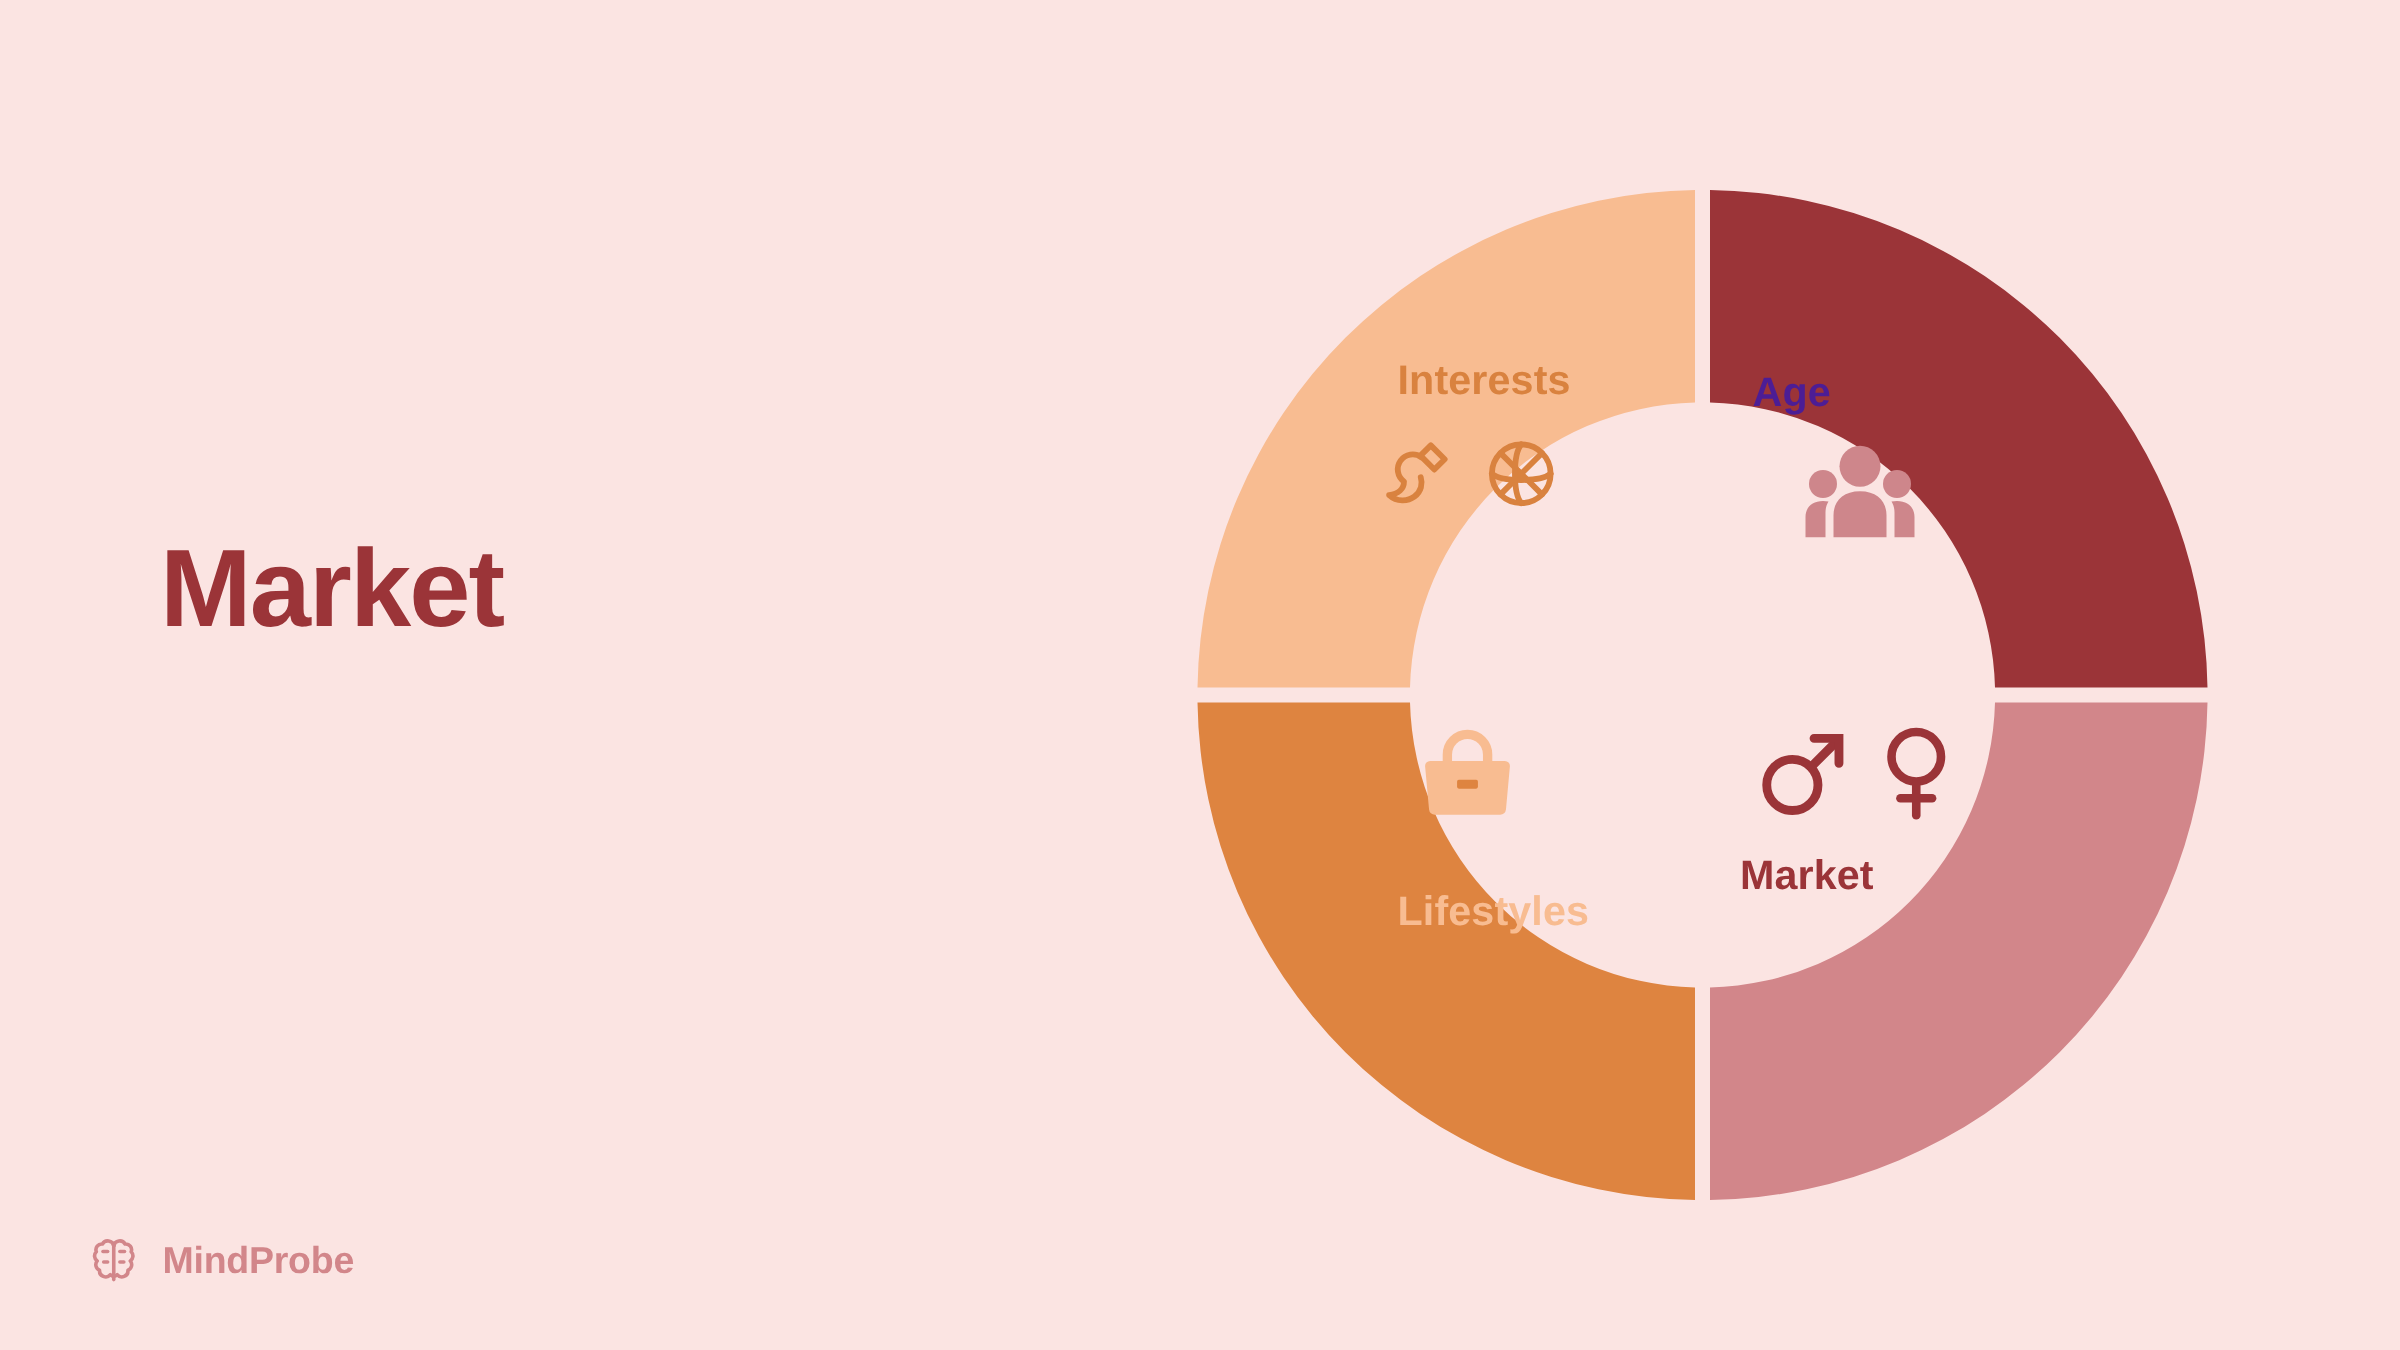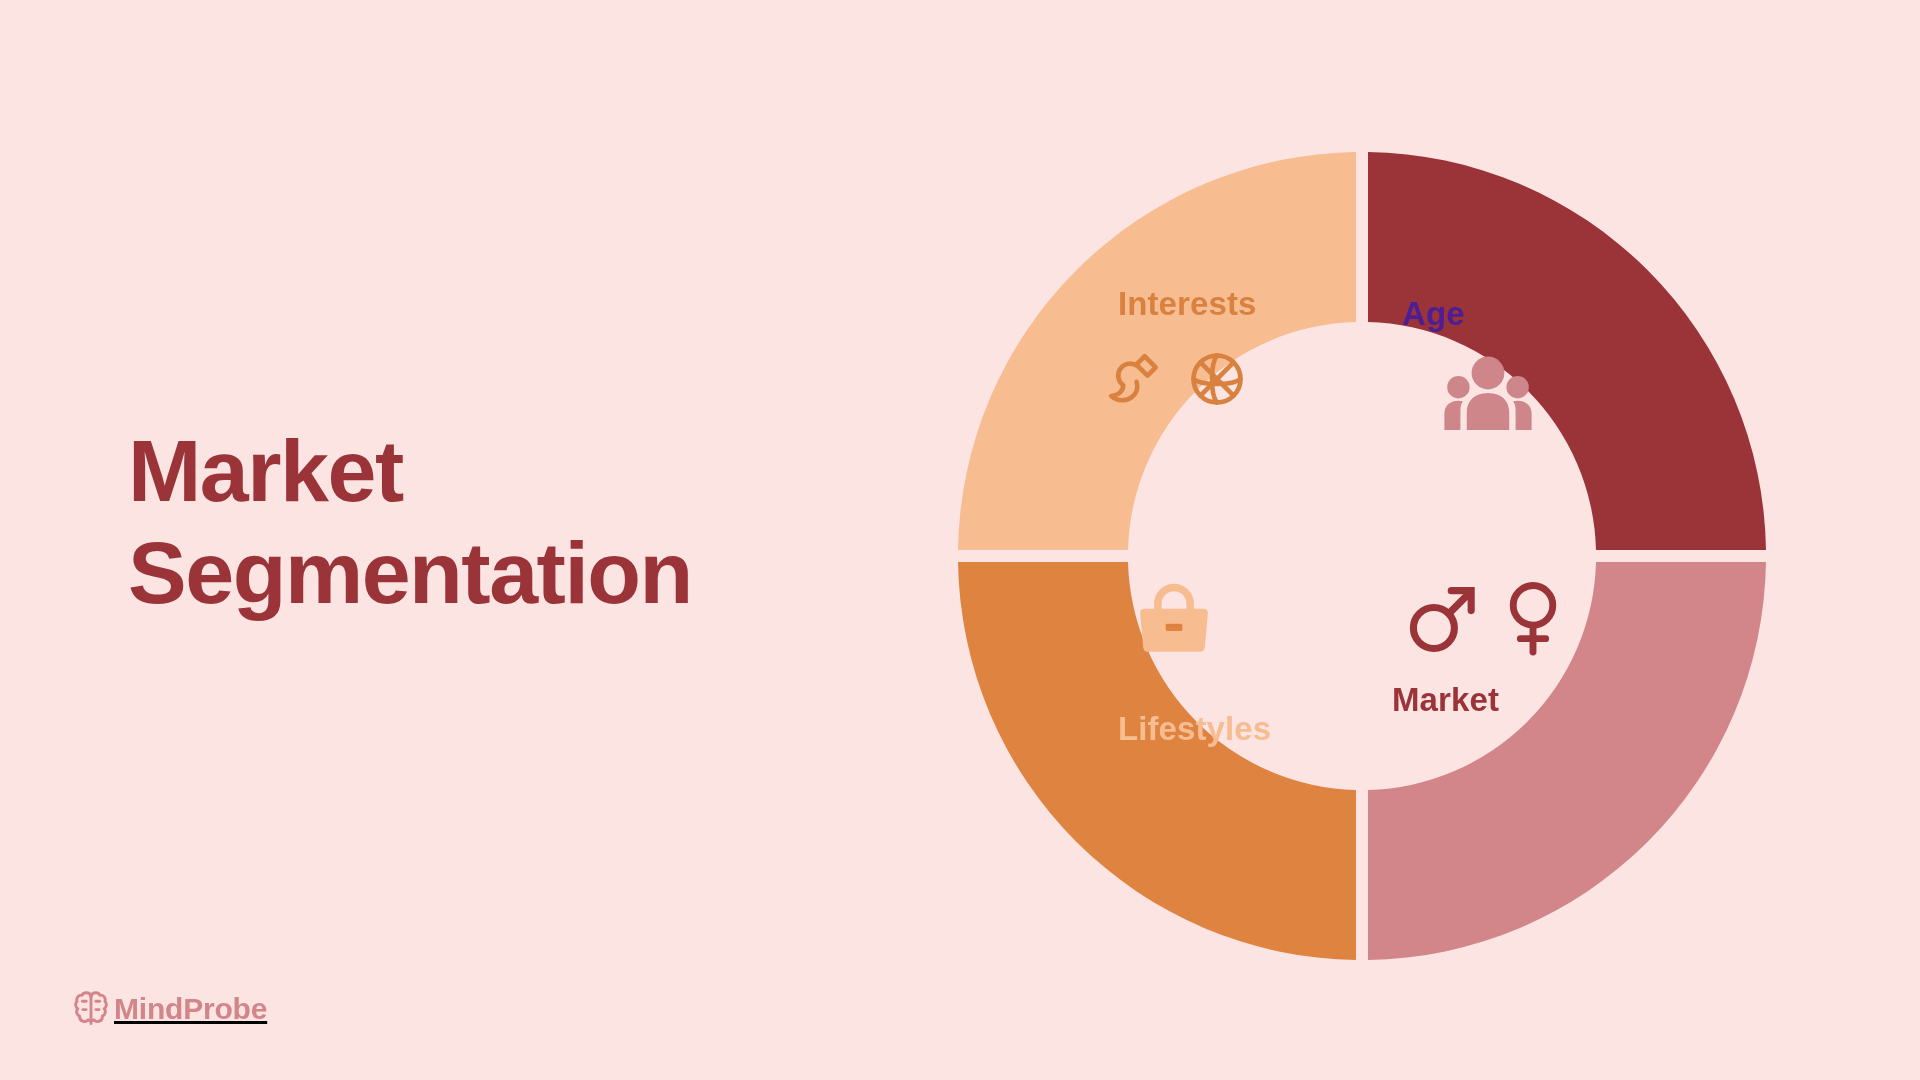--- a/index.html
+++ b/index.html
@@ -60,35 +60,34 @@
   
   #label-gender    { left:440px; top:535px; color:#9B3438; }
   #icons-gender    { left:452px; top:432px; }
 
   
   #brand {
     position:absolute;
     left:68px; bottom:48px;
     display:flex;
     align-items:center;
-    text-decoration:underline;
+    gap:16px;
   }
   #brand-name {
     font-size:30px;
     font-weight:700;
     letter-spacing:-0.2px;
     color:#D2868A;
   }
 </style>
 </head>
 <body>
 
 <div id="headline">
   <div class="title-line">Market</div>
-  <div class="title-line">Segmentation</div>
 </div>
 
 <div id="donut-wrap">
 
   <svg id="donut" viewBox="0 0 820 820">
 
     <path fill="#F8BC91" d="M 404 6 A 404 404 0 0 0 6 404 L 176 404 A 234 234 0 0 1 404 176 Z"></path>
 
     <path fill="#9B3438" d="M 416 6 A 404 404 0 0 1 814 404 L 644 404 A 234 234 0 0 0 416 176 Z"></path>
 

